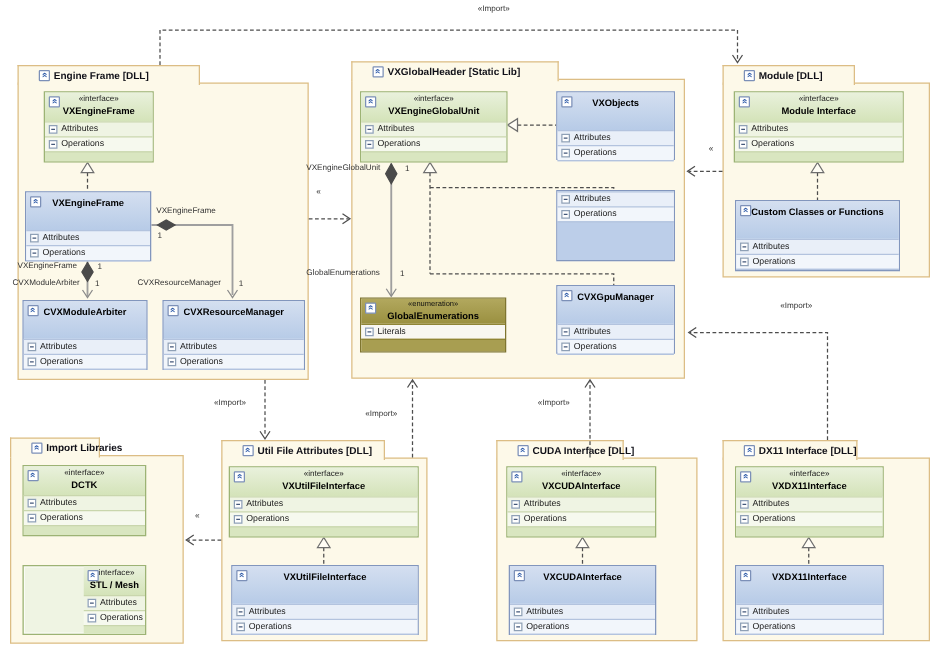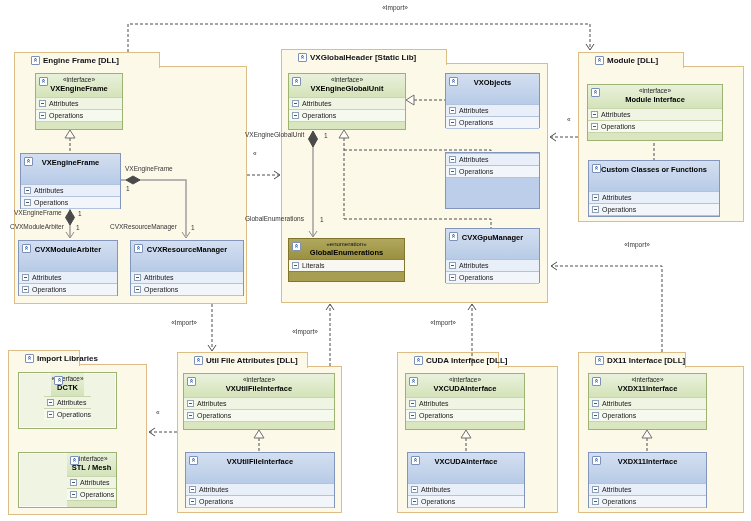--- a/index.html
+++ b/index.html
@@ -335,21 +335,21 @@
         <div class="cls-name">GlobalEnumerations</div>
       </div>
       <div class="cls-rows">
         <div class="cls-row">
           <div class="exp"></div>
           <div class="row-label">Literals</div>
         </div>
       </div>
       <div class="cls-foot"></div>
     </div>
-    <div class="cls interface" style="position: absolute; left: 587px; top: 84px; width: 136px; height: 57px;">
+    <div class="cls interface" style="position: absolute; left: 587px; top: 73px; width: 136px; height: 57px;">
       <div class="cls-head">
         <div class="chev abs"></div>
         <div class="cls-stereo">«interface»</div>
         <div class="cls-name">Module Interface</div>
       </div>
       <div class="cls-rows">
         <div class="cls-row">
           <div class="exp"></div>
           <div class="row-label">Attributes</div>
         </div>
@@ -370,21 +370,21 @@
           <div class="exp"></div>
           <div class="row-label">Attributes</div>
         </div>
         <div class="cls-row">
           <div class="exp"></div>
           <div class="row-label">Operations</div>
         </div>
       </div>
       <div class="cls-foot"></div>
     </div>
-    <div class="cls interface" style="position: absolute; left: 18px; top: 372px; width: 99px; height: 57px; align-items: center;">
+    <div class="cls interface" style="position: absolute; left: 18px; top: 372px; width: 99px; height: 57px;">
       <div class="cls-head">
         <div class="chev abs"></div>
         <div class="cls-stereo">«interface»</div>
         <div class="cls-name">DCTK</div>
       </div>
       <div class="cls-rows">
         <div class="cls-row">
           <div class="exp"></div>
           <div class="row-label">Attributes</div>
         </div>

